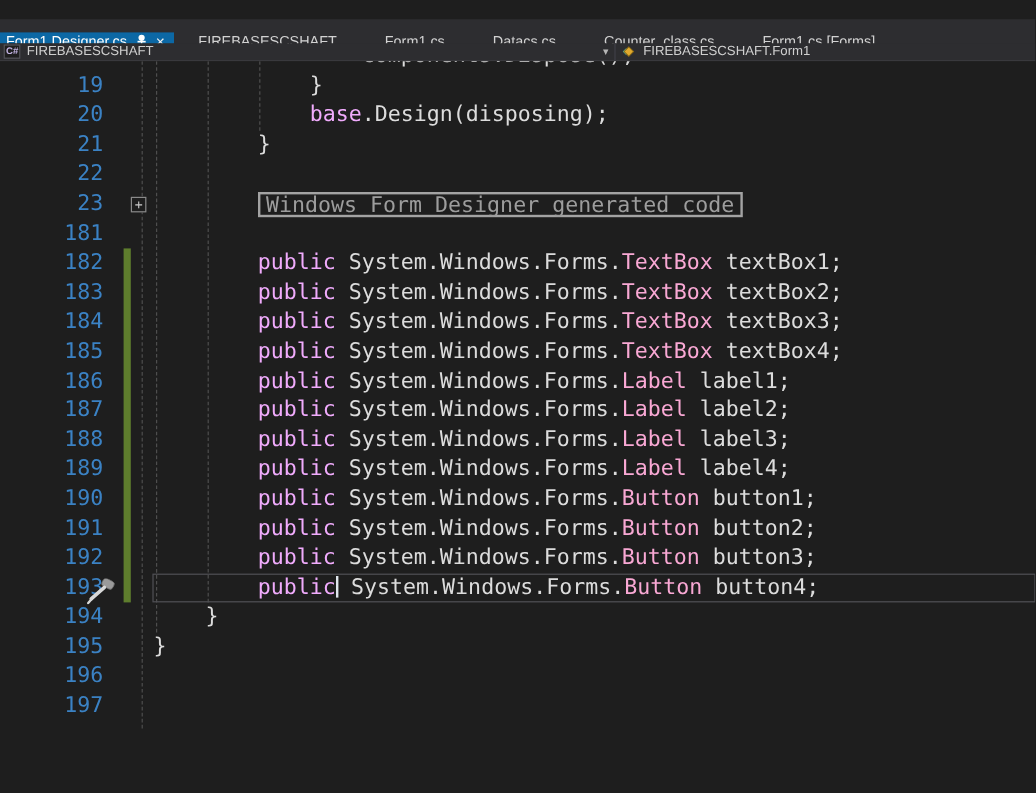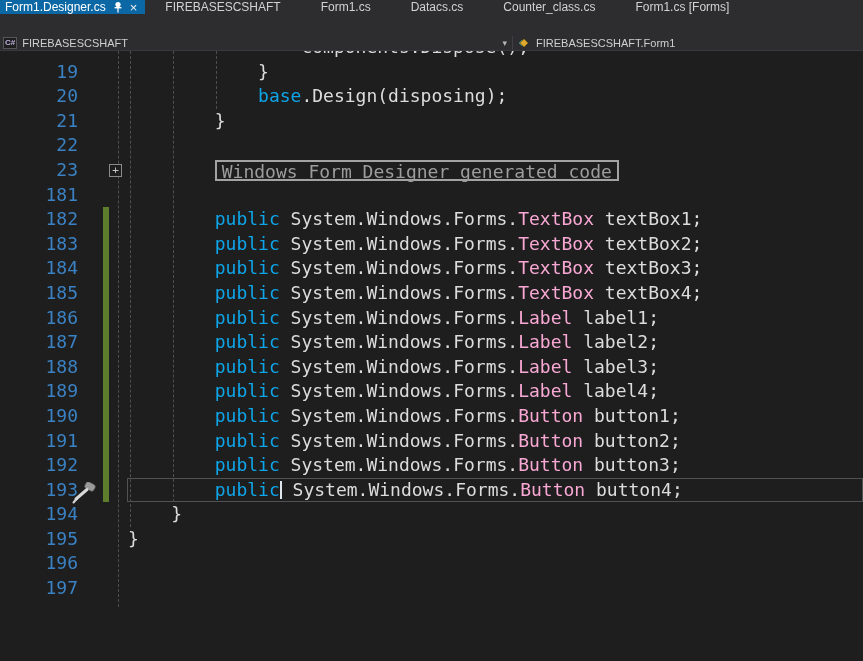--- a/index.html
+++ b/index.html
@@ -3,22 +3,22 @@
 <meta charset="utf-8">
 <style>
   * { margin:0; padding:0; box-sizing:border-box; }
   html,body { background:#1e1e1e; }
   #window {
     position:relative; width:863px; height:661px; overflow:hidden;
     background:#1e1e1e; font-family:"Liberation Sans", sans-serif;
   }
   
   .tabstrip {
-    position:absolute; top:0; left:0; right:0; height:36px;
-    background:#2d2d30; display:flex; align-items:flex-start;
+    position:absolute; top:16px; left:0; right:0; height:36px;
+    background:#2d2d30; display:flex; align-items:center;
     font-size:12px; color:#d2d2d2; white-space:nowrap;
   }
   .tab { display:flex; align-items:center; padding:0 20px; }
   .tab.active { background:#0c68a5; color:#ffffff; padding:0 8px 0 5px; gap:7px; }
   .tab .close { font-size:13px; line-height:13px; color:#f2f2f2; }
   .tab .pin svg { display:block; }
   
   .navbar {
     position:absolute; top:36px; left:0; right:0; height:15px;
     background:#2d2d30; border-bottom:1px solid #39393d;
@@ -36,25 +36,25 @@
   .editor {
     position:absolute; top:51px; left:0; right:0; bottom:0;
     overflow:hidden; background:#1e1e1e;
   }
   .code-lines { margin-top:-16px; }
   .code-row {
     position:relative; height:24.6px; line-height:24.6px;
     font-family:"DejaVu Sans Mono", monospace; font-size:18px;
   }
   .num {
-    position:absolute; left:8px; width:70px; text-align:right;
+    position:absolute; left:16px; width:70px; text-align:right;
     color:#3b82c4;
   }
   .ltext { position:absolute; left:128px; white-space:pre; color:#dcdcdc; }
-  .k { color:#0ea5e9; }
+  .k { color:#f0abfc; }
   .t { color:#f9a8d4; }
   .caret {
     display:inline-block; width:2px; height:18px; background:#dfe6ec;
     vertical-align:-3px;
   }
   .collapsed-box {
     display:inline-block; border:2px solid #a3a3a3; color:#9d9d9d;
     padding:0 5px; height:21px; line-height:19px; vertical-align:middle;
   }
   .fold-box {

